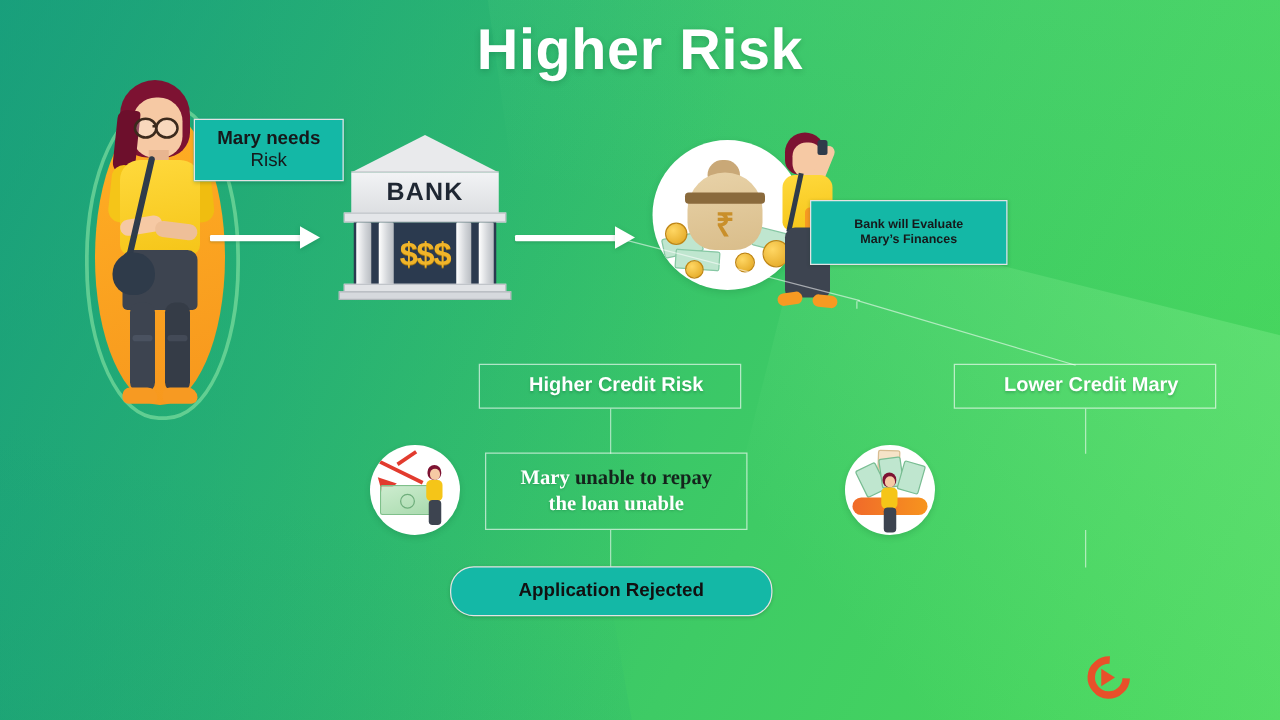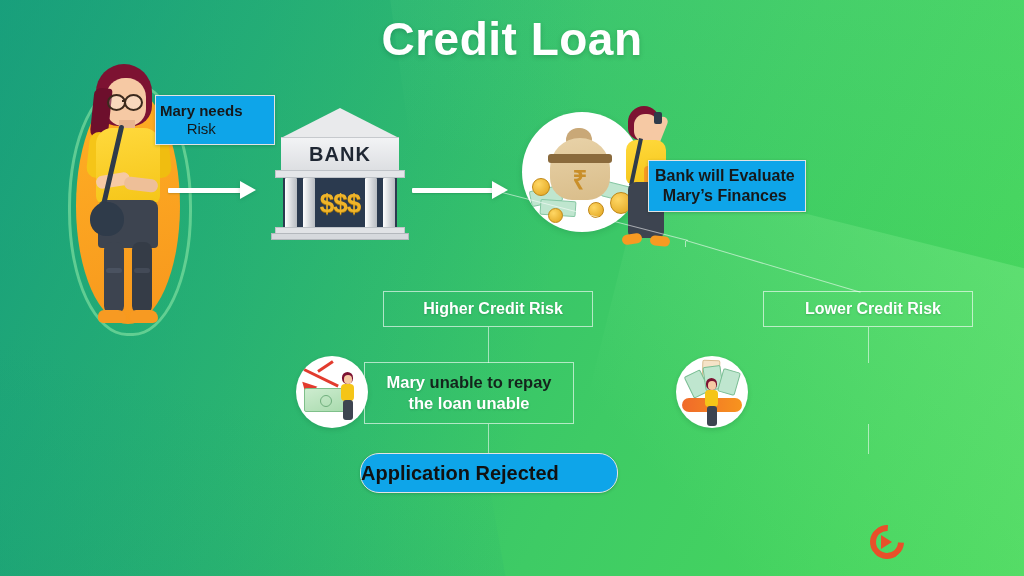--- a/index.html
+++ b/index.html
@@ -38,54 +38,54 @@
 
   
   .title{
     position:absolute;left:0;right:0;top:12px;text-align:center;
     font-size:46px;font-weight:bold;color:#ffffff;letter-spacing:.5px;
     text-shadow:0 2px 5px rgba(0,60,30,.22);
   }
 
   
   .wbox{
-    position:absolute;background:#0ea5e9;
+    position:absolute;background:#14b8a6;
     border:1px solid #e3e3e3;
     box-shadow:0 1px 3px rgba(0,50,25,.22);
-    display:flex;align-items:center;justify-content:flex-start;
+    display:flex;align-items:center;justify-content:center;
     text-align:center;color:#16181a;line-height:1.22;
     box-sizing:border-box;
   }
   .lbl-mary-needs{left:155px;top:95px;width:120px;height:50px;font-size:15px;padding:0 4px;}
-  .lbl-evaluate{left:648px;top:160px;width:158px;height:52px;font-size:16px;padding:0 6px;}
+  .lbl-evaluate{left:648px;top:160px;width:158px;height:52px;font-size:10px;padding:0 6px;}
   .b{font-weight:bold;}
   .r{font-weight:normal;}
 
   .lbl-result{
-    height:40px;font-size:20px;font-weight:bold;color:#111;border-radius:19px;
+    height:40px;font-size:15px;font-weight:bold;color:#111;border-radius:19px;
   }
   .lbl-rejected{left:360px;top:453px;width:258px;}
   .lbl-approved{left:738px;top:453px;width:258px;}
 
   
   .obox{
     position:absolute;box-sizing:border-box;
     border:1px solid rgba(255,255,255,.62);
     display:flex;align-items:center;justify-content:center;
     text-align:center;line-height:1.25;
     color:#ffffff;font-weight:bold;
     text-shadow:0 1px 2px rgba(0,70,40,.25);
     padding-left:10px;
   }
   .risk-box{height:36px;width:210px;font-size:16px;}
   .risk-left{left:383px;top:291px;}
   .risk-right{left:763px;top:291px;}
 
   .detail-box{height:62px;width:210px;font-size:16.5px;padding:0 8px;}
-  .detail-left{left:364px;top:362px;}
+  .detail-left{left:388px;top:362px;font-family:Liberation Serif, serif;}
   .detail-right{left:763px;top:362px;}
   .dark{color:#14241c;text-shadow:none;}
   .white{color:#ffffff;}
 
   
   .ln{position:absolute;background:rgba(255,255,255,.55);}
   .ln-v-eval{left:685px;top:241px;width:1px;height:6px;}
   .ln-diag-l{
     left:488px;top:240px;width:200px;height:1px;
     transform-origin:right center;transform:rotate(14.5deg);
@@ -327,21 +327,21 @@
 <body>
 
 <div class="stage">
 
   <div class="bg-base"></div>
   <div class="bg-facet-a"></div>
   <div class="bg-facet-b"></div>
   <div class="bg-facet-c"></div>
   <div class="bg-facet-d"></div>
 
-  <div class="title">Credit Loan</div>
+  <div class="title">Higher Risk</div>
 
   <div class="mary">
     <div class="oval-ring"></div>
     <div class="oval"></div>
     <div class="hair"></div>
     <div class="face"></div>
     <div class="hair-side"></div>
     <div class="glass glass-l"></div>
     <div class="glass glass-r"></div>
     <div class="glass-bridge"></div>
@@ -432,21 +432,21 @@
 
   <div class="ln ln-v-eval"></div>
   <div class="ln ln-diag-l"></div>
   <div class="ln ln-diag-r"></div>
   <div class="ln ln-v-l2"></div>
   <div class="ln ln-v-l3"></div>
   <div class="ln ln-v-r2"></div>
   <div class="ln ln-v-r3"></div>
 
   <div class="obox risk-box risk-left">Higher Credit Risk</div>
-  <div class="obox risk-box risk-right">Lower Credit Risk</div>
+  <div class="obox risk-box risk-right">Lower Credit Mary</div>
 
   <div class="oicon oicon-left">
     <div class="dnarrow"></div>
     <div class="dnarrow2"></div>
     <div class="dnhead"></div>
     <div class="billbig"></div>
     <div class="fig fig-left">
       <div class="hd"></div>
       <div class="fc"></div>
       <div class="bd"></div>

